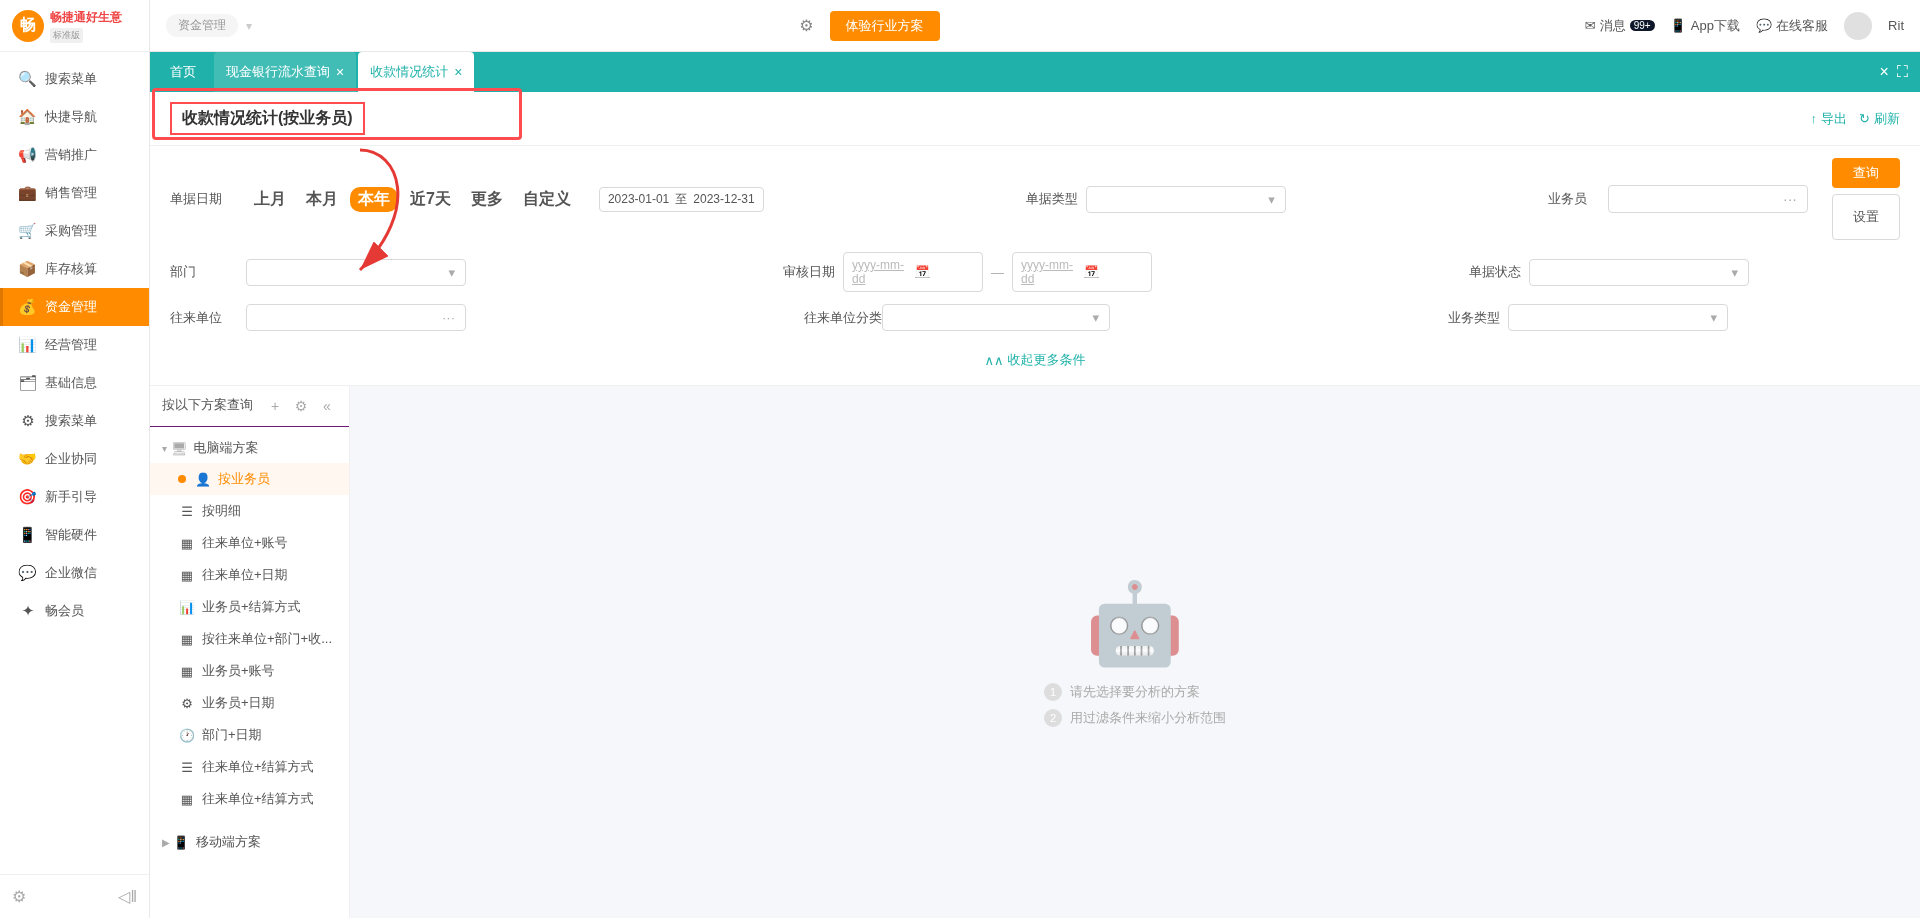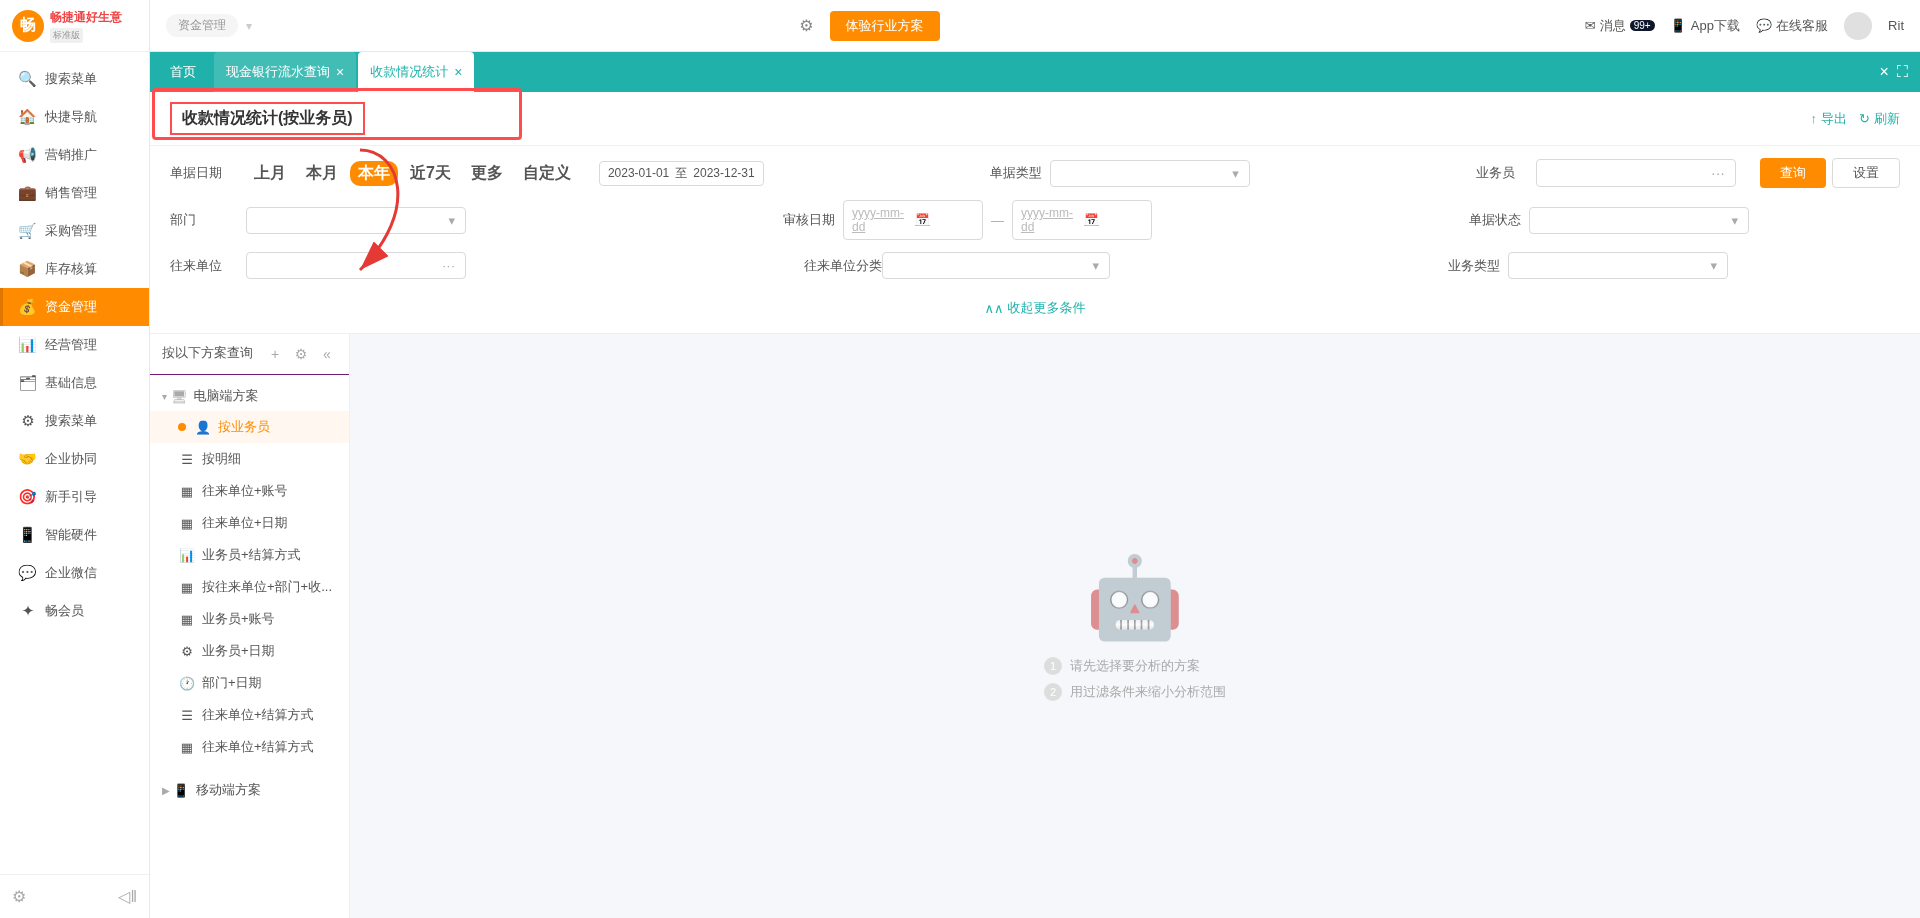--- a/index.html
+++ b/index.html
@@ -67,23 +67,23 @@
 
     .date-picker-row { display: flex; align-items: center; gap: 8px; }
     .date-input { display: flex; align-items: center; border: 1px solid #d9d9d9; border-radius: 4px; padding: 5px 8px; min-width: 140px; }
     .date-input span { color: #bbb; font-size: 12px; flex: 1; text-decoration: underline; }
     .date-icon { color: #aaa; font-size: 14px; margin-left: 4px; }
     .date-sep { color: #aaa; }
 
     .collapse-btn { display: flex; align-items: center; gap: 4px; color: #20b2aa; cursor: pointer; font-size: 13px; margin: 0 auto; padding: 8px 0 4px; width: fit-content; }
 
     
-    .query-btns { display: flex; flex-direction: row; gap: 6px; margin-left: 8px; }
+    .query-btns { display: flex; flex-direction: column; gap: 6px; margin-left: 8px; }
     .query-btn { background: #ff8c00; color: white; border: none; padding: 6px 20px; border-radius: 4px; cursor: pointer; font-size: 13px; }
-    .settings-btn { background: #fff; color: #555; border: 1px solid #d9d9d9; padding: 5px 20px; border-radius: 4px; cursor: pointer; font-size: 13px; }
+    .settings-btn { background: #fff; color: #555; border: 1px solid #d9d9d9; padding: 13px 20px; border-radius: 4px; cursor: pointer; font-size: 13px; }
 
     
     .content-wrapper { flex: 1; display: flex; overflow: hidden; }
     .left-panel { width: 200px; background: #fff; border-right: 1px solid #f0f0f0; padding: 0; flex-shrink: 0; overflow-y: auto; }
     .left-panel-header { display: flex; align-items: flex-start; justify-content: space-between; padding: 10px 12px; border-bottom: 1px solid #701a75; }
     .left-panel-title { font-size: 13px; color: #555; }
     .left-panel-actions { display: flex; gap: 6px; }
     .panel-action-btn { color: #aaa; cursor: pointer; font-size: 14px; width: 20px; height: 20px; display: flex; align-items: center; justify-content: center; border-radius: 50%; }
 
     .tree-section { padding: 6px 0; }

